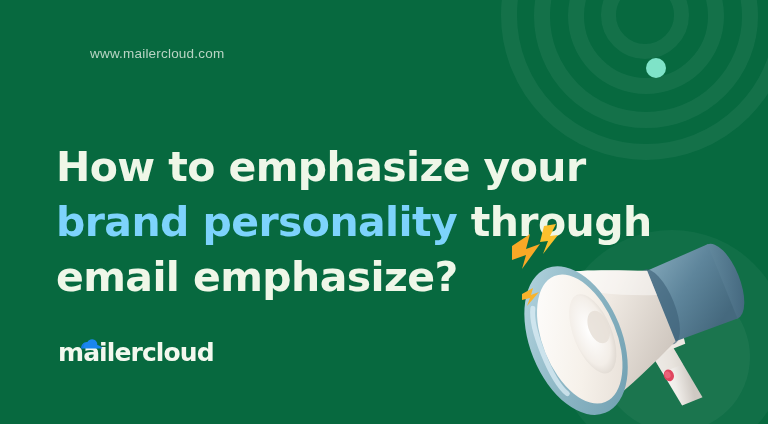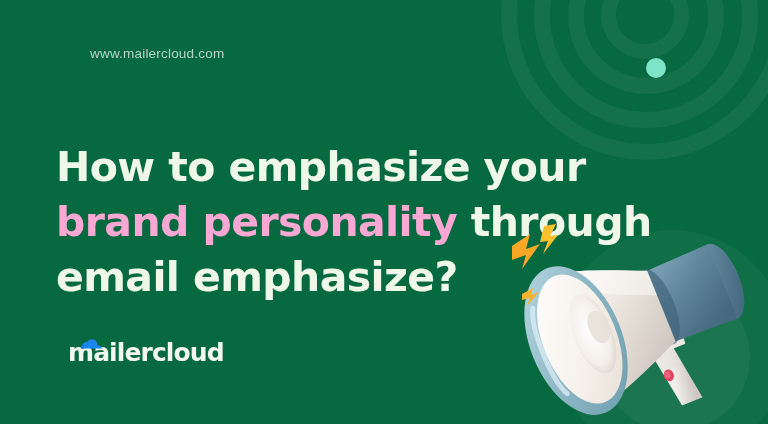--- a/index.html
+++ b/index.html
@@ -71,37 +71,36 @@
     top: 106px;
     width: 640px;
     font-family: "DejaVu Sans", sans-serif;
     font-weight: bold;
     font-size: 41px;
     line-height: 55px;
     letter-spacing: -0.6px;
     color: #EFF7E8;
     margin-top: 34px;
   }
-  .headline .hl-accent { color: #f9a8d4; }
+  .headline .hl-accent { color: #7dd3fc; }
 
   
   .logo {
     position: absolute;
     left: 58px;
     top: 333px;
     height: 40px;
   }
   .logo-wordmark {
     font-family: "DejaVu Sans", sans-serif;
     font-weight: bold;
     font-size: 25px;
     letter-spacing: -0.9px;
     color: #F3F8EE;
     line-height: 40px;
-    margin-left: 10px;
   }
   .logo-cloud {
     position: absolute;
     left: 21px;
     top: 5px;
     width: 24px;
     height: 11px;
     pointer-events: none;
   }
 

